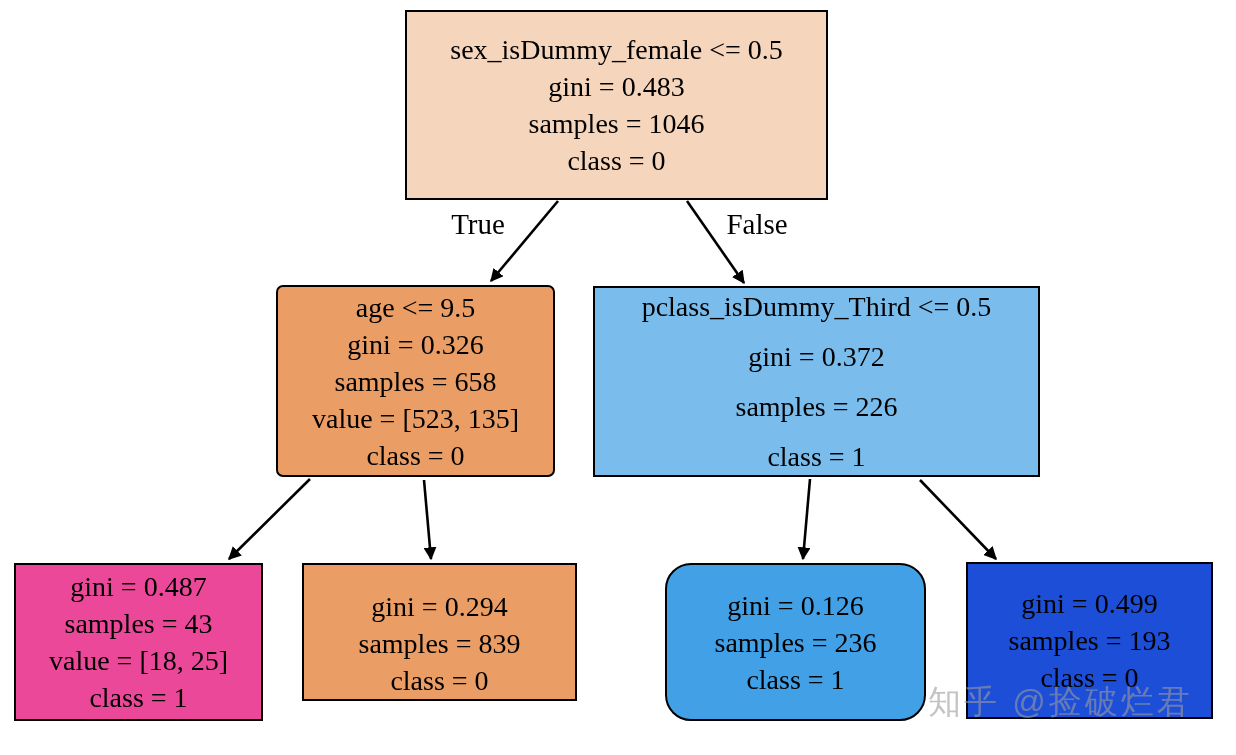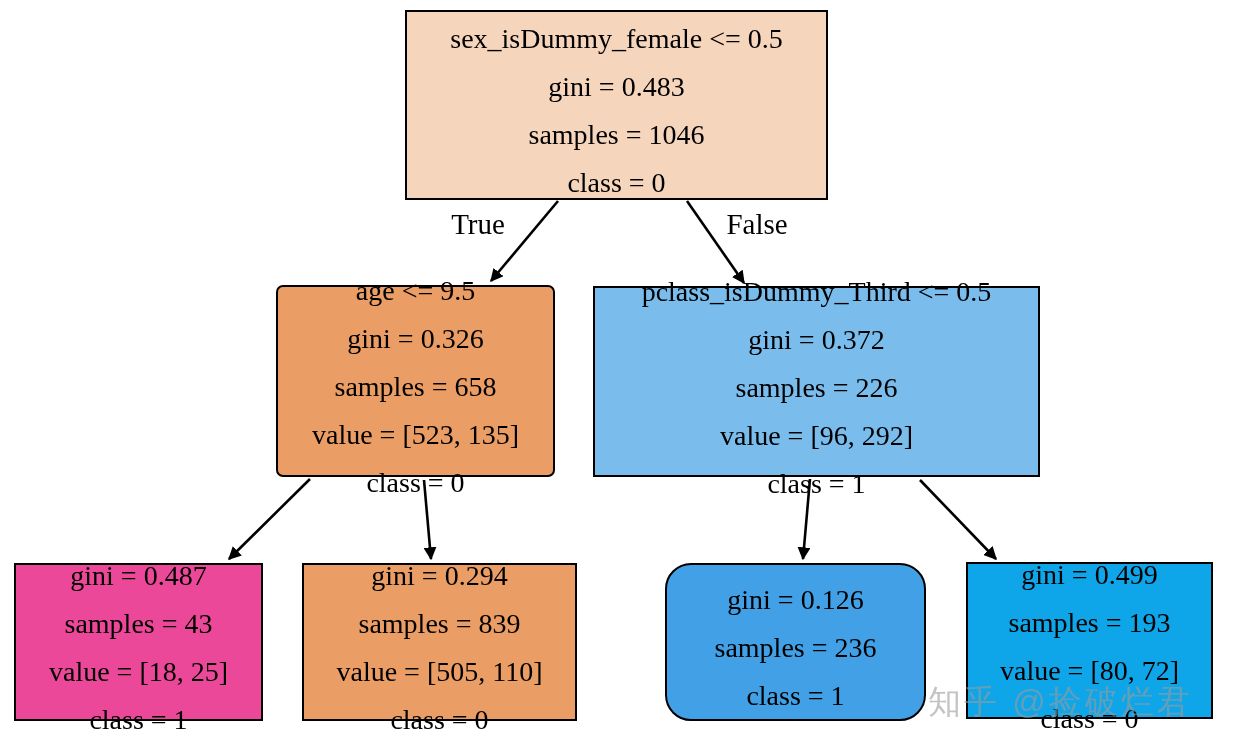--- a/index.html
+++ b/index.html
@@ -26,26 +26,26 @@
     display: flex;
     flex-direction: column;
     justify-content: center;
     align-items: center;
     text-align: center;
     font-size: 28px;
     line-height: 37px;
     z-index: 2;
     background: #ffffff;
   }
-  .node span { display: block; white-space: nowrap; margin-top: 11px; }
+  .node span { display: block; white-space: nowrap; }
   .node-root   { left: 405px; top: 10px;  width: 423px; height: 190px; }
   .node-age    { left: 276px; top: 285px; width: 279px; height: 192px; }
-  .node-pclass { left: 593px; top: 286px; width: 447px; height: 191px; }
+  .node-pclass { left: 593px; top: 286px; width: 447px; height: 191px; gap: 13px; }
   .node-leaf1  { left: 14px;  top: 563px; width: 249px; height: 158px; }
-  .node-leaf2  { left: 302px; top: 563px; width: 275px; height: 158px; }
+  .node-leaf2  { left: 302px; top: 563px; width: 275px; height: 138px; justify-content: flex-end; }
   .node-leaf3  { left: 665px; top: 563px; width: 261px; height: 158px; border-radius: 26px; }
   .node-leaf4  { left: 966px; top: 562px; width: 247px; height: 157px; }
   .edge-label {
     position: absolute;
     font-size: 29px;
     z-index: 2;
     text-align: center;
     width: 100px;
   }
   .edge-label-true  { left: 428px; top: 208px; }
@@ -97,46 +97,43 @@
     <span>gini = 0.326</span>
     <span>samples = 658</span>
     <span>value = [523, 135]</span>
     <span>class = 0</span>
   </div>
 
   <div class="node node-pclass" style="background-color: rgb(122, 189, 237);">
     <span>pclass_isDummy_Third &lt;= 0.5</span>
     <span>gini = 0.372</span>
     <span>samples = 226</span>
-    <span>value = [96, 292]</span>
     <span>class = 1</span>
   </div>
 
   <div class="node node-leaf1" style="background-color: #ec4899;">
     <span>gini = 0.487</span>
     <span>samples = 43</span>
     <span>value = [18, 25]</span>
     <span>class = 1</span>
   </div>
 
   <div class="node node-leaf2" style="background-color: rgb(234, 157, 101);">
     <span>gini = 0.294</span>
     <span>samples = 839</span>
-    <span>value = [505, 110]</span>
     <span>class = 0</span>
   </div>
 
   <div class="node node-leaf3" style="background-color: rgb(66, 161, 230);">
     <span>gini = 0.126</span>
     <span>samples = 236</span>
     <span>class = 1</span>
   </div>
 
-  <div class="node node-leaf4" style="background-color: #0ea5e9;">
+  <div class="node node-leaf4" style="background-color: #1d4ed8;">
     <span>gini = 0.499</span>
     <span>samples = 193</span>
-    <span>value = [80, 72]</span>
     <span>class = 0</span>
   </div>
 
   <div class="watermark">知乎 @捡破烂君</div>
 
 </div>
 
 </body></html>

